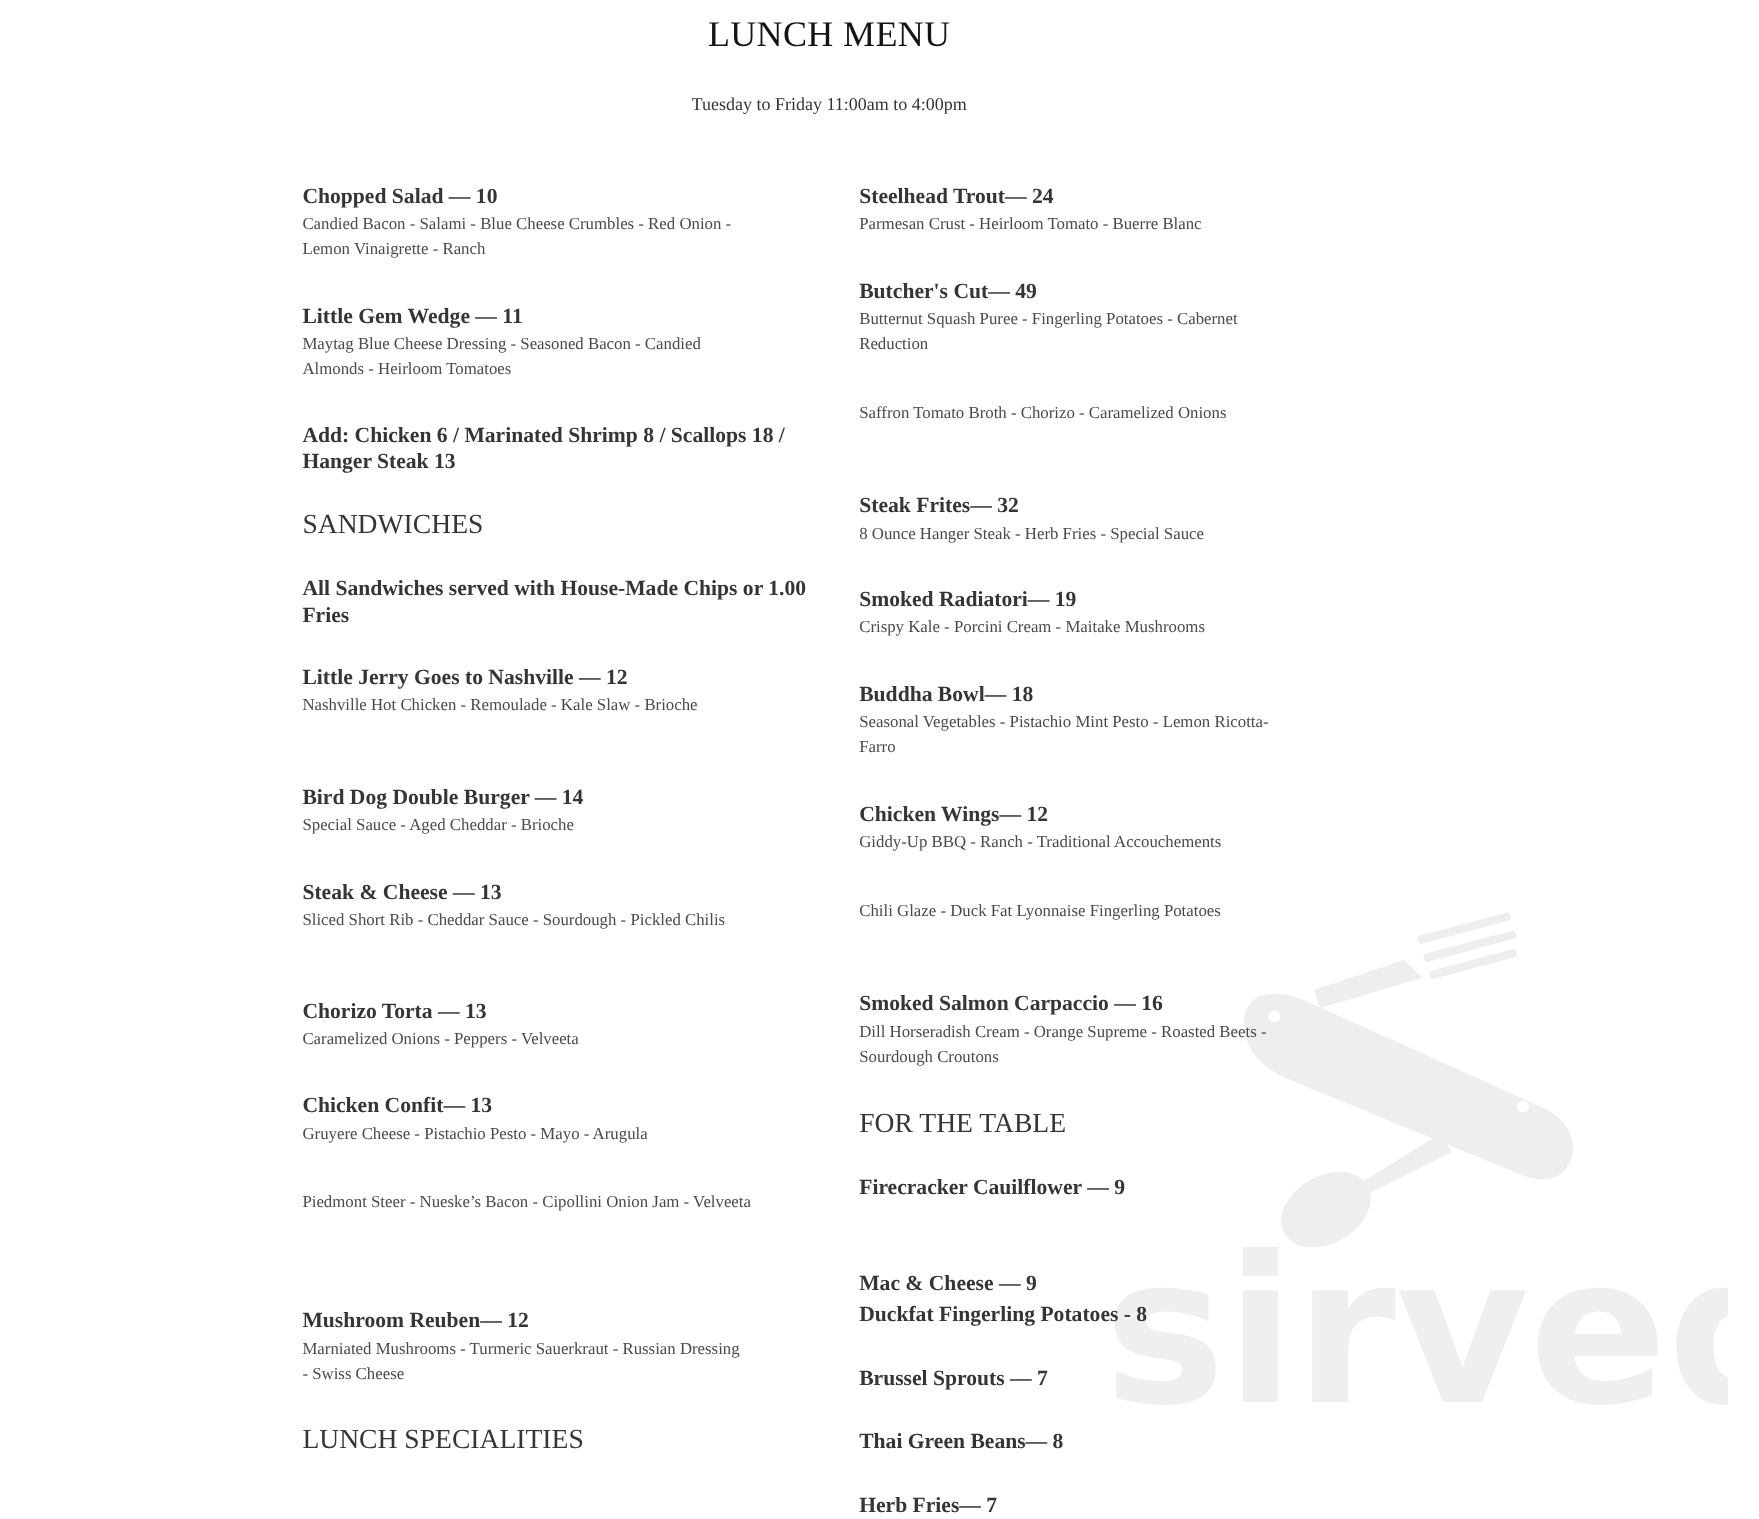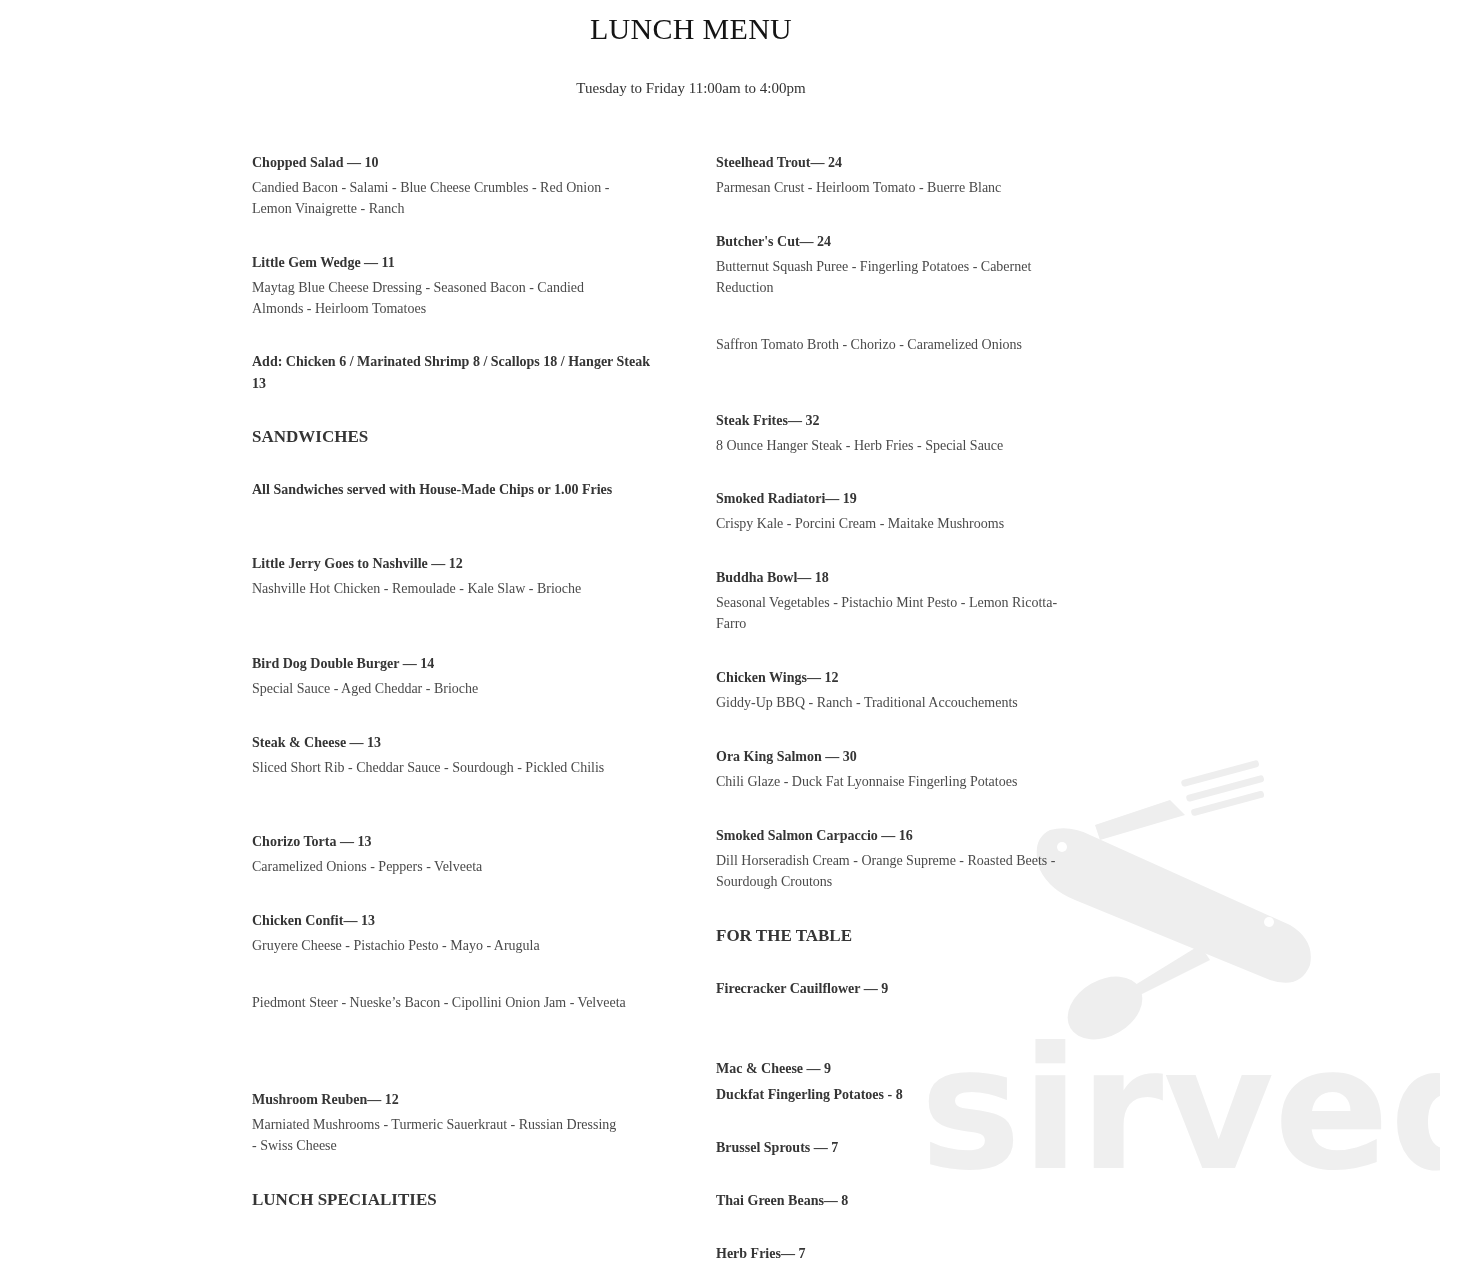--- a/index.html
+++ b/index.html
@@ -43,35 +43,35 @@
       top: 152px;
     }
     .col-left { left: 252px; width: 420px; }
     .col-right { left: 716px; width: 380px; }
     .entry {
       position: absolute;
       left: 0;
       width: 100%;
     }
     .item-name {
-      font-size: 14px;
+      font-size: 18px;
       font-weight: bold;
       color: #353535;
       line-height: 22px;
       margin: 0;
     }
     .item-desc {
       font-size: 14px;
       color: #4a4a4a;
       line-height: 21px;
       margin: 3px 0 0 0;
     }
     .section-head {
-      font-size: 17px;
-      font-weight: bold;
+      font-size: 23px;
+      font-weight: normal;
       color: #353535;
       line-height: 22px;
       margin: 0;
     }
     .watermark {
       position: absolute;
       left: 900px;
       top: 740px;
       width: 540px;
       height: 460px;
@@ -153,21 +153,21 @@
   <circle cx="369" cy="182" r="5" fill="#ffffff"></circle>
   <text x="20" y="428" font-family="'DejaVu Sans', sans-serif" font-weight="bold" font-size="170" fill="#efefef">sirved</text>
 </svg>
 
 <div class="col col-right">
   <div class="entry" style="top:0px;">
     <p class="item-name">Steelhead Trout— 24</p>
     <p class="item-desc">Parmesan Crust - Heirloom Tomato - Buerre Blanc</p>
   </div>
   <div class="entry" style="top:79px;">
-    <p class="item-name">Butcher's Cut— 24</p>
+    <p class="item-name">Butcher's Cut— 49</p>
     <p class="item-desc" style="width:375px;">Butternut Squash Puree - Fingerling Potatoes - Cabernet Reduction</p>
   </div>
   <div class="entry" style="top:179px;">
     <p class="item-desc">Saffron Tomato Broth - Chorizo - Caramelized Onions</p>
   </div>
   <div class="entry" style="top:258px;">
     <p class="item-name">Steak Frites— 32</p>
     <p class="item-desc">8 Ounce Hanger Steak - Herb Fries - Special Sauce</p>
   </div>
   <div class="entry" style="top:336px;">
@@ -176,21 +176,20 @@
   </div>
   <div class="entry" style="top:415px;">
     <p class="item-name">Buddha Bowl— 18</p>
     <p class="item-desc" style="width:345px;">Seasonal Vegetables - Pistachio Mint Pesto - Lemon Ricotta- Farro</p>
   </div>
   <div class="entry" style="top:515px;">
     <p class="item-name">Chicken Wings— 12</p>
     <p class="item-desc">Giddy-Up BBQ - Ranch - Traditional Accouchements</p>
   </div>
   <div class="entry" style="top:594px;">
-    <p class="item-name">Ora King Salmon — 30</p>
     <p class="item-desc">Chili Glaze - Duck Fat Lyonnaise Fingerling Potatoes</p>
   </div>
   <div class="entry" style="top:673px;">
     <p class="item-name">Smoked Salmon Carpaccio — 16</p>
     <p class="item-desc" style="width:355px;">Dill Horseradish Cream - Orange Supreme - Roasted Beets - Sourdough Croutons</p>
   </div>
   <div class="entry" style="top:773px;">
     <p class="section-head">FOR THE TABLE</p>
   </div>
   <div class="entry" style="top:826px;">

